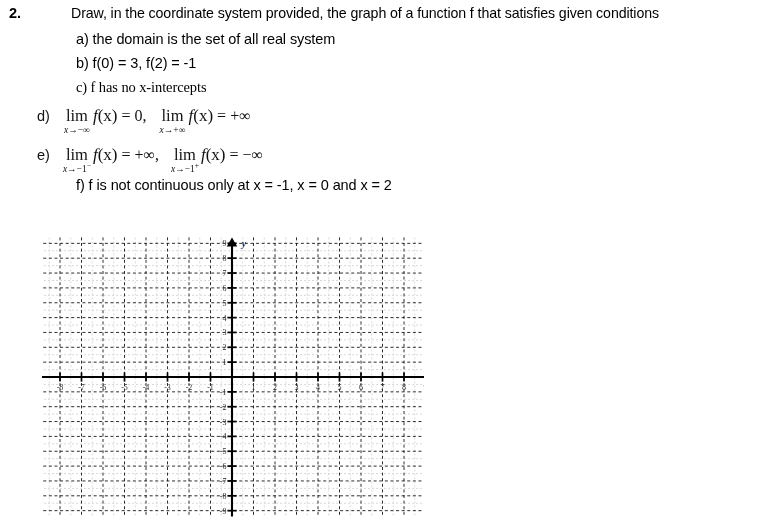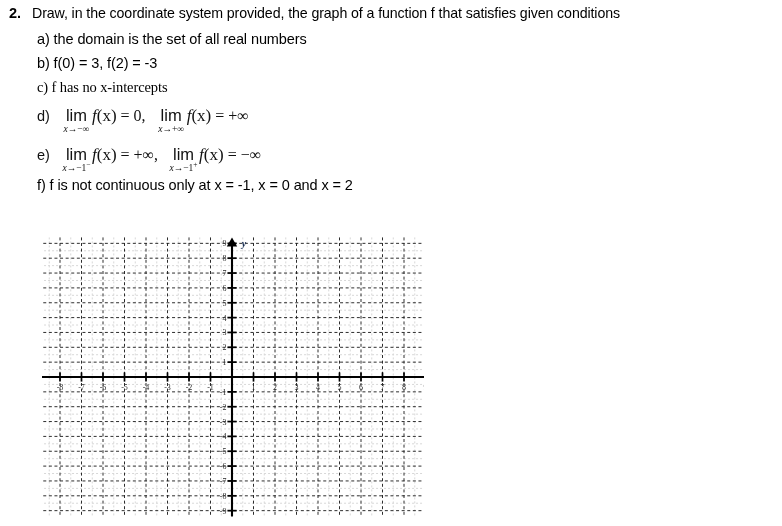--- a/index.html
+++ b/index.html
@@ -24,20 +24,21 @@
     width: 782px;
   }
 
   .prob-line {
     position: absolute;
     white-space: nowrap;
     font-family: "Liberation Sans", sans-serif;
     font-size: 14.5px;
     color: #000000;
     letter-spacing: -0.1px;
+    margin-left: 39px;
   }
 
   #q-number {
     position: absolute;
     left: 9px;
     top: 5px;
     font-size: 14.5px;
     font-weight: bold;
     font-family: "Liberation Sans", sans-serif;
   }
@@ -70,21 +71,21 @@
   }
 
   .limexpr {
     display: inline-block;
     position: relative;
     vertical-align: baseline;
     margin: 0 1px;
   }
   .limexpr .op {
     display: block;
-    font-family: Liberation Sans, sans-serif;
+    font-family: Liberation Serif, serif;
     font-size: 16.5px;
     line-height: 1;
     text-align: left;
   }
   .limexpr .sub {
     position: absolute;
     left: 50%;
     transform: translateX(-50%);
     top: 15px;
     font-family: "Liberation Serif", serif;
@@ -129,22 +130,22 @@
 </style>
 </head>
 <body>
 
 <div id="problem">
 
   <div id="q-number">2.</div>
 
   <div class="prob-line" id="stem-line">Draw, in the coordinate system provided,  the  graph of a function f that satisfies given conditions</div>
 
-  <div class="prob-line" id="item-a">a) the domain is the set of all real numbers</div>
-  <div class="prob-line" id="item-b">b)  f(0) = 3, f(2) = -3</div>
+  <div class="prob-line" id="item-a">a) the domain is the set of all real system</div>
+  <div class="prob-line" id="item-b">b)  f(0) = 3, f(2) = -1</div>
   <div class="prob-line" id="item-c">c) f has no x-intercepts</div>
 
   <div class="limit-line" id="item-d">
     <span class="item-tag">d)</span>
     <span style="display:inline-block;width:7px"></span>
     <span class="limexpr">
       <span class="op">lim</span>
       <span class="sub">
         <i>x</i><span>→</span><span>−∞</span><sup></sup>
       </span>

